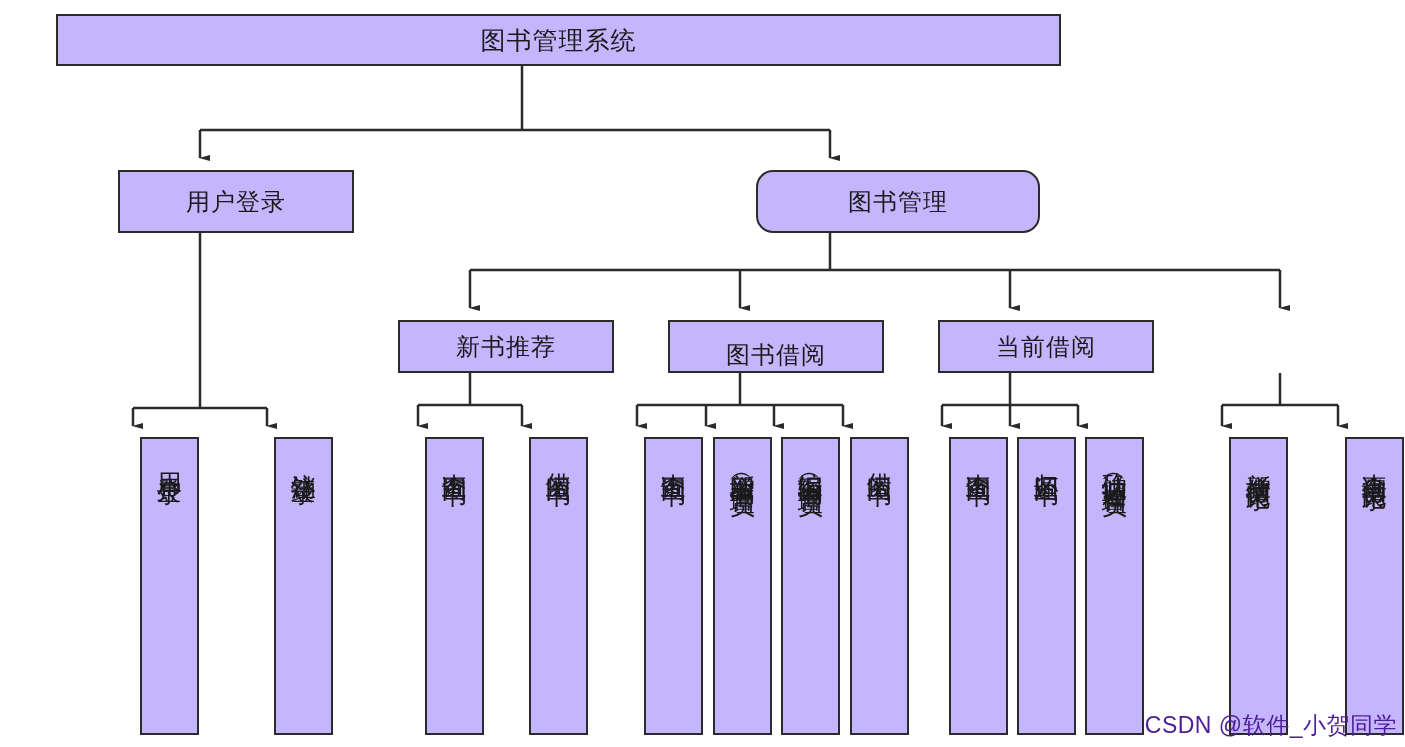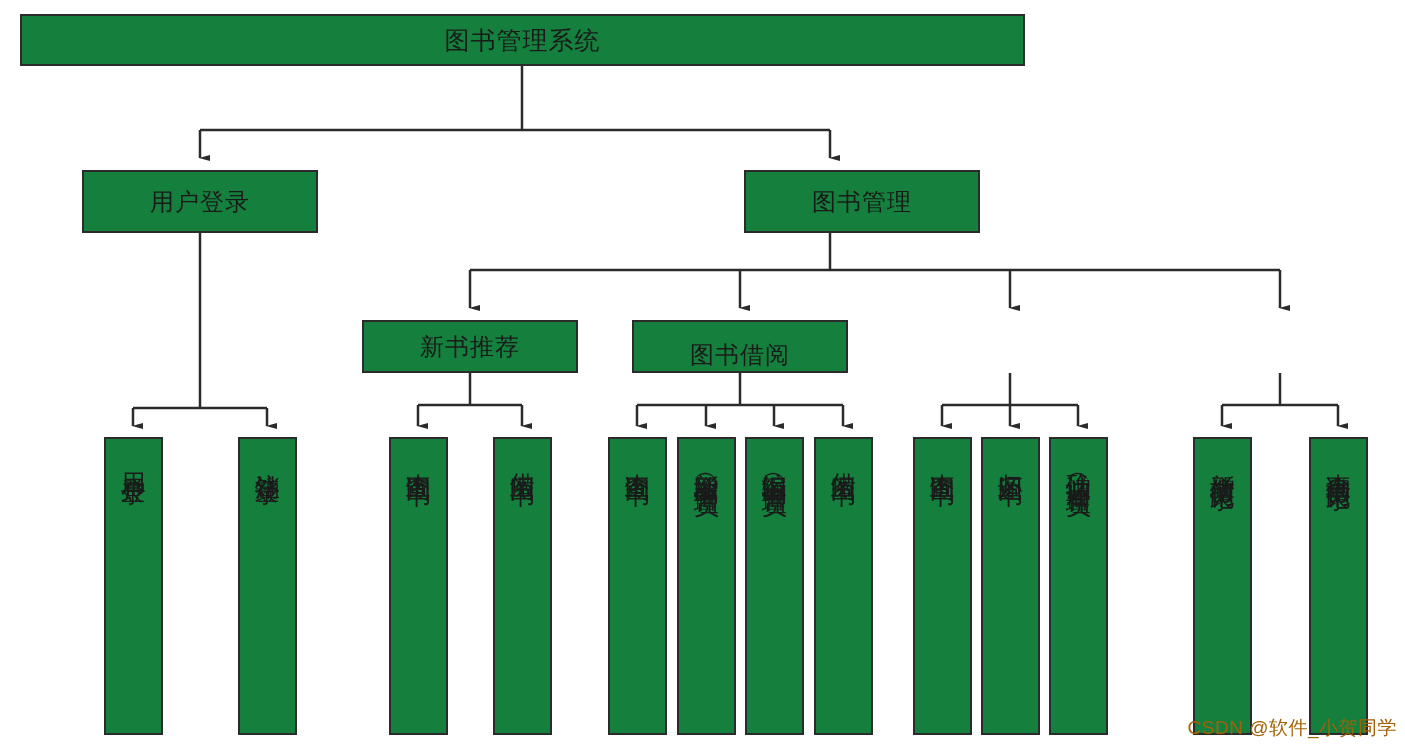--- a/index.html
+++ b/index.html
@@ -20,25 +20,26 @@
     position: absolute;
     left: 0; top: 0;
     width: 1405px;
     height: 747px;
     pointer-events: none;
   }
   .node {
     position: absolute;
     box-sizing: border-box;
     border: 2.5px solid #2b2b2b;
-    background: #15803d;
+    background: #c4b5fd;
     display: flex;
     align-items: center;
     justify-content: center;
     color: #1a1a1a;
+    margin-left: 36px;
   }
   .node-h {
     font-size: 24px;
     letter-spacing: 1px;
     white-space: nowrap;
   }
   .node-root { font-size: 25px; }
   .node-leaf {
     align-items: flex-start;
     justify-content: center;
@@ -50,22 +51,22 @@
     font-size: 25px;
     line-height: 1.22;
     letter-spacing: 3px;
     white-space: nowrap;
     color: #1a1a1a;
   }
   .watermark {
     position: absolute;
     right: 8px;
     bottom: 6px;
-    font-size: 19px;
-    color: #a16207;
+    font-size: 23px;
+    color: #4c1d95;
     white-space: nowrap;
     letter-spacing: 0.5px;
     text-align: right;
   }
 </style>
 </head>
 <body>
 
 <div id="canvas">
 
@@ -119,29 +120,32 @@
     </g>
   </svg>
 
   <div class="node node-h node-root" style="left:20px; top:14px; width:1005px; height:52px;">
     <span>图书管理系统</span>
   </div>
 
   <div class="node node-h" style="left:82px; top:170px; width:236px; height:63px;">
     <span>用户登录</span>
   </div>
-  <div class="node node-h" style="left:744px; top:170px; width:236px; height:63px;">
+  <div class="node node-h" style="left:720px; top:170px; width:284px; height:63px;border-radius:17px;">
     <span>图书管理</span>
   </div>
 
   <div class="node node-h" style="left:362px; top:320px; width:216px; height:53px;">
     <span>新书推荐</span>
   </div>
   <div class="node node-h" style="left:632px; top:320px; width:216px; height:53px;align-items:flex-end;">
     <span>图书借阅</span>
+  </div>
+  <div class="node node-h" style="left:902px; top:320px; width:216px; height:53px;">
+    <span>当前借阅</span>
   </div>
 
   <div class="node node-leaf" style="left:104px; top:437px; width:59px; height:298px;">
     <span class="vtext">用户登录</span>
   </div>
   <div class="node node-leaf" style="left:238px; top:437px; width:59px; height:298px;">
     <span class="vtext">注销登录</span>
   </div>
 
   <div class="node node-leaf" style="left:389px; top:437px; width:59px; height:298px;">

